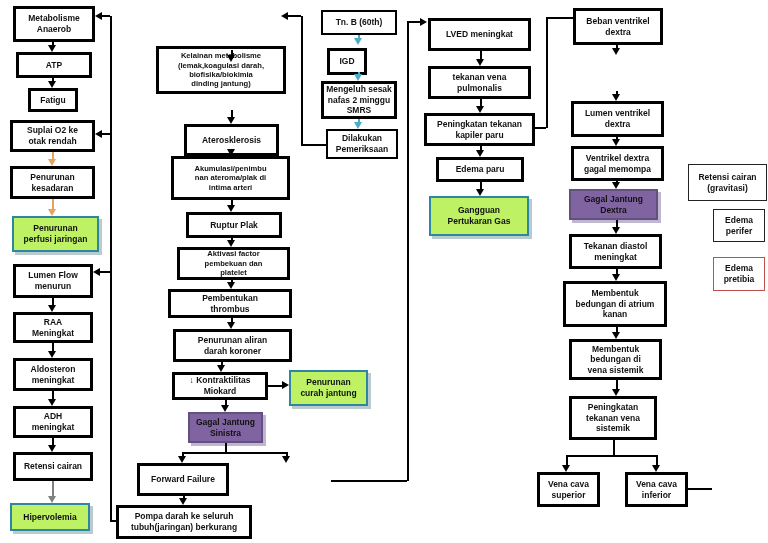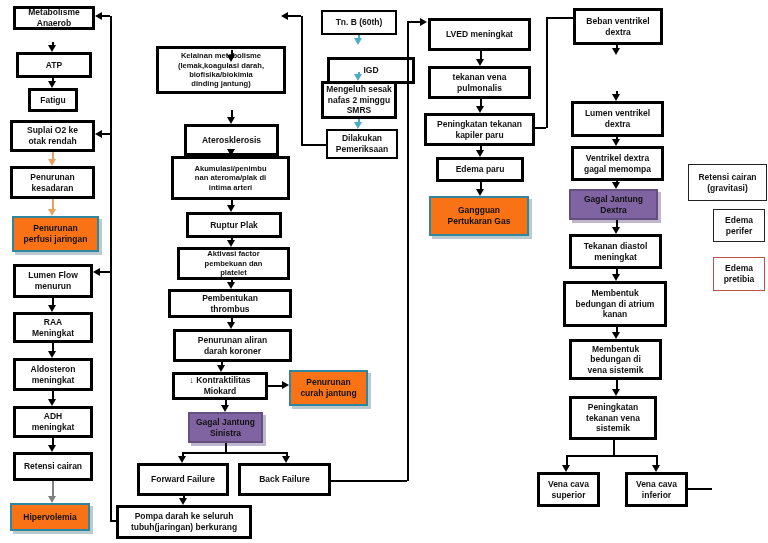--- a/index.html
+++ b/index.html
@@ -7,21 +7,21 @@
     position:relative;width:768px;height:543px;background:#ffffff;overflow:hidden;
     font-family:"Liberation Sans", sans-serif;
   }
   .box{
     position:absolute;display:flex;align-items:center;justify-content:center;
     text-align:center;background:#fff;border:3px solid #000;color:#111;
     font-weight:bold;font-size:8.5px;line-height:1.25;white-space:pre-line;
     overflow:hidden;box-sizing:border-box;padding:1px 2px;
   }
   .small{font-size:7.6px;}
-  .teal{background:#f97316;border:2px solid #2E86A0;box-shadow:3px 3px 0 rgba(130,160,170,.55);}
+  .teal{background:#bef264;border:2px solid #2E86A0;box-shadow:3px 3px 0 rgba(130,160,170,.55);}
   .purple{background:#8064A2;border:2px solid #63507E;box-shadow:3px 3px 0 rgba(175,165,195,.8);}
   .thin{border:1.3px solid #222;}
   .redb{border:1.6px solid #C0504D;}
   .b2{border-width:2px;}
   .v{position:absolute;width:1.6px;background:#000;}
   .h{position:absolute;height:1.6px;background:#000;}
   .ad{position:absolute;width:0;height:0;border-left:4px solid transparent;border-right:4px solid transparent;border-top:7px solid #000;}
   .al{position:absolute;width:0;height:0;border-top:4px solid transparent;border-bottom:4px solid transparent;border-right:7px solid #000;}
   .ar{position:absolute;width:0;height:0;border-top:4px solid transparent;border-bottom:4px solid transparent;border-left:7px solid #000;}
   .c-or.v,.c-or.h{background:#E8A25F;}
@@ -30,21 +30,21 @@
   .c-bl.ad{border-top-color:#4BACC6;}
   .c-gy.v,.c-gy.h{background:#808080;}
   .c-gy.ad{border-top-color:#808080;}
   .iconch{display:inline;}
 </style>
 </head>
 <body>
 
 <div id="canvas">
 
-  <div class="box" style="left:13px;top:6px;width:82px;height:24px">Metabolisme
+  <div class="box" style="left:13px;top:6px;width:82px;height:36px">Metabolisme
 Anaerob</div>
   <div class="box" style="left:16px;top:52px;width:76px;height:26px">ATP</div>
   <div class="box" style="left:28px;top:88px;width:50px;height:24px">Fatigu</div>
   <div class="box" style="left:10px;top:120px;width:85px;height:32px">Suplai O2 ke
 otak rendah</div>
   <div class="box" style="left:10px;top:166px;width:85px;height:33px">Penurunan
 kesadaran</div>
   <div class="box teal" style="left:12px;top:216px;width:87px;height:36px">Penurunan
 perfusi jaringan</div>
   <div class="box" style="left:13px;top:264px;width:80px;height:34px">Lumen Flow
@@ -74,28 +74,27 @@
 thrombus</div>
   <div class="box" style="left:173px;top:329px;width:119px;height:33px">Penurunan aliran
 darah koroner</div>
   <div class="box" style="left:172px;top:372px;width:96px;height:28px">
     <span><span class="iconch">↓</span> <span style="white-space:pre-line">Kontraktilitas
 Miokard</span></span>
   </div>
   <div class="box purple" style="left:188px;top:412px;width:75px;height:31px">Gagal Jantung
 Sinistra</div>
   <div class="box" style="left:137px;top:463px;width:92px;height:33px">Forward Failure</div>
-  <div class="box" style="left:238px;top:463px;width:93px;height:33px">Back Failure</div>
   <div class="box" style="left:116px;top:505px;width:136px;height:34px">Pompa darah ke seluruh
 tubuh(jaringan) berkurang</div>
   <div class="box teal" style="left:289px;top:370px;width:79px;height:36px">Penurunan
 curah jantung</div>
 
   <div class="box b2" style="left:321px;top:10px;width:76px;height:25px">Tn. B (60th)</div>
-  <div class="box" style="left:327px;top:57px;width:88px;height:27px">IGD</div>
+  <div class="box" style="left:327px;top:48px;width:40px;height:27px">IGD</div>
   <div class="box" style="left:321px;top:81px;width:76px;height:38px">Mengeluh sesak
 nafas 2 minggu
 SMRS</div>
   <div class="box b2" style="left:326px;top:129px;width:72px;height:30px">Dilakukan
 Pemeriksaan</div>
 
   <div class="box" style="left:428px;top:18px;width:103px;height:33px">LVED meningkat</div>
   <div class="box" style="left:428px;top:66px;width:103px;height:33px">tekanan vena
 pulmonalis</div>
   <div class="box" style="left:424px;top:113px;width:111px;height:33px">Peningkatan tekanan

